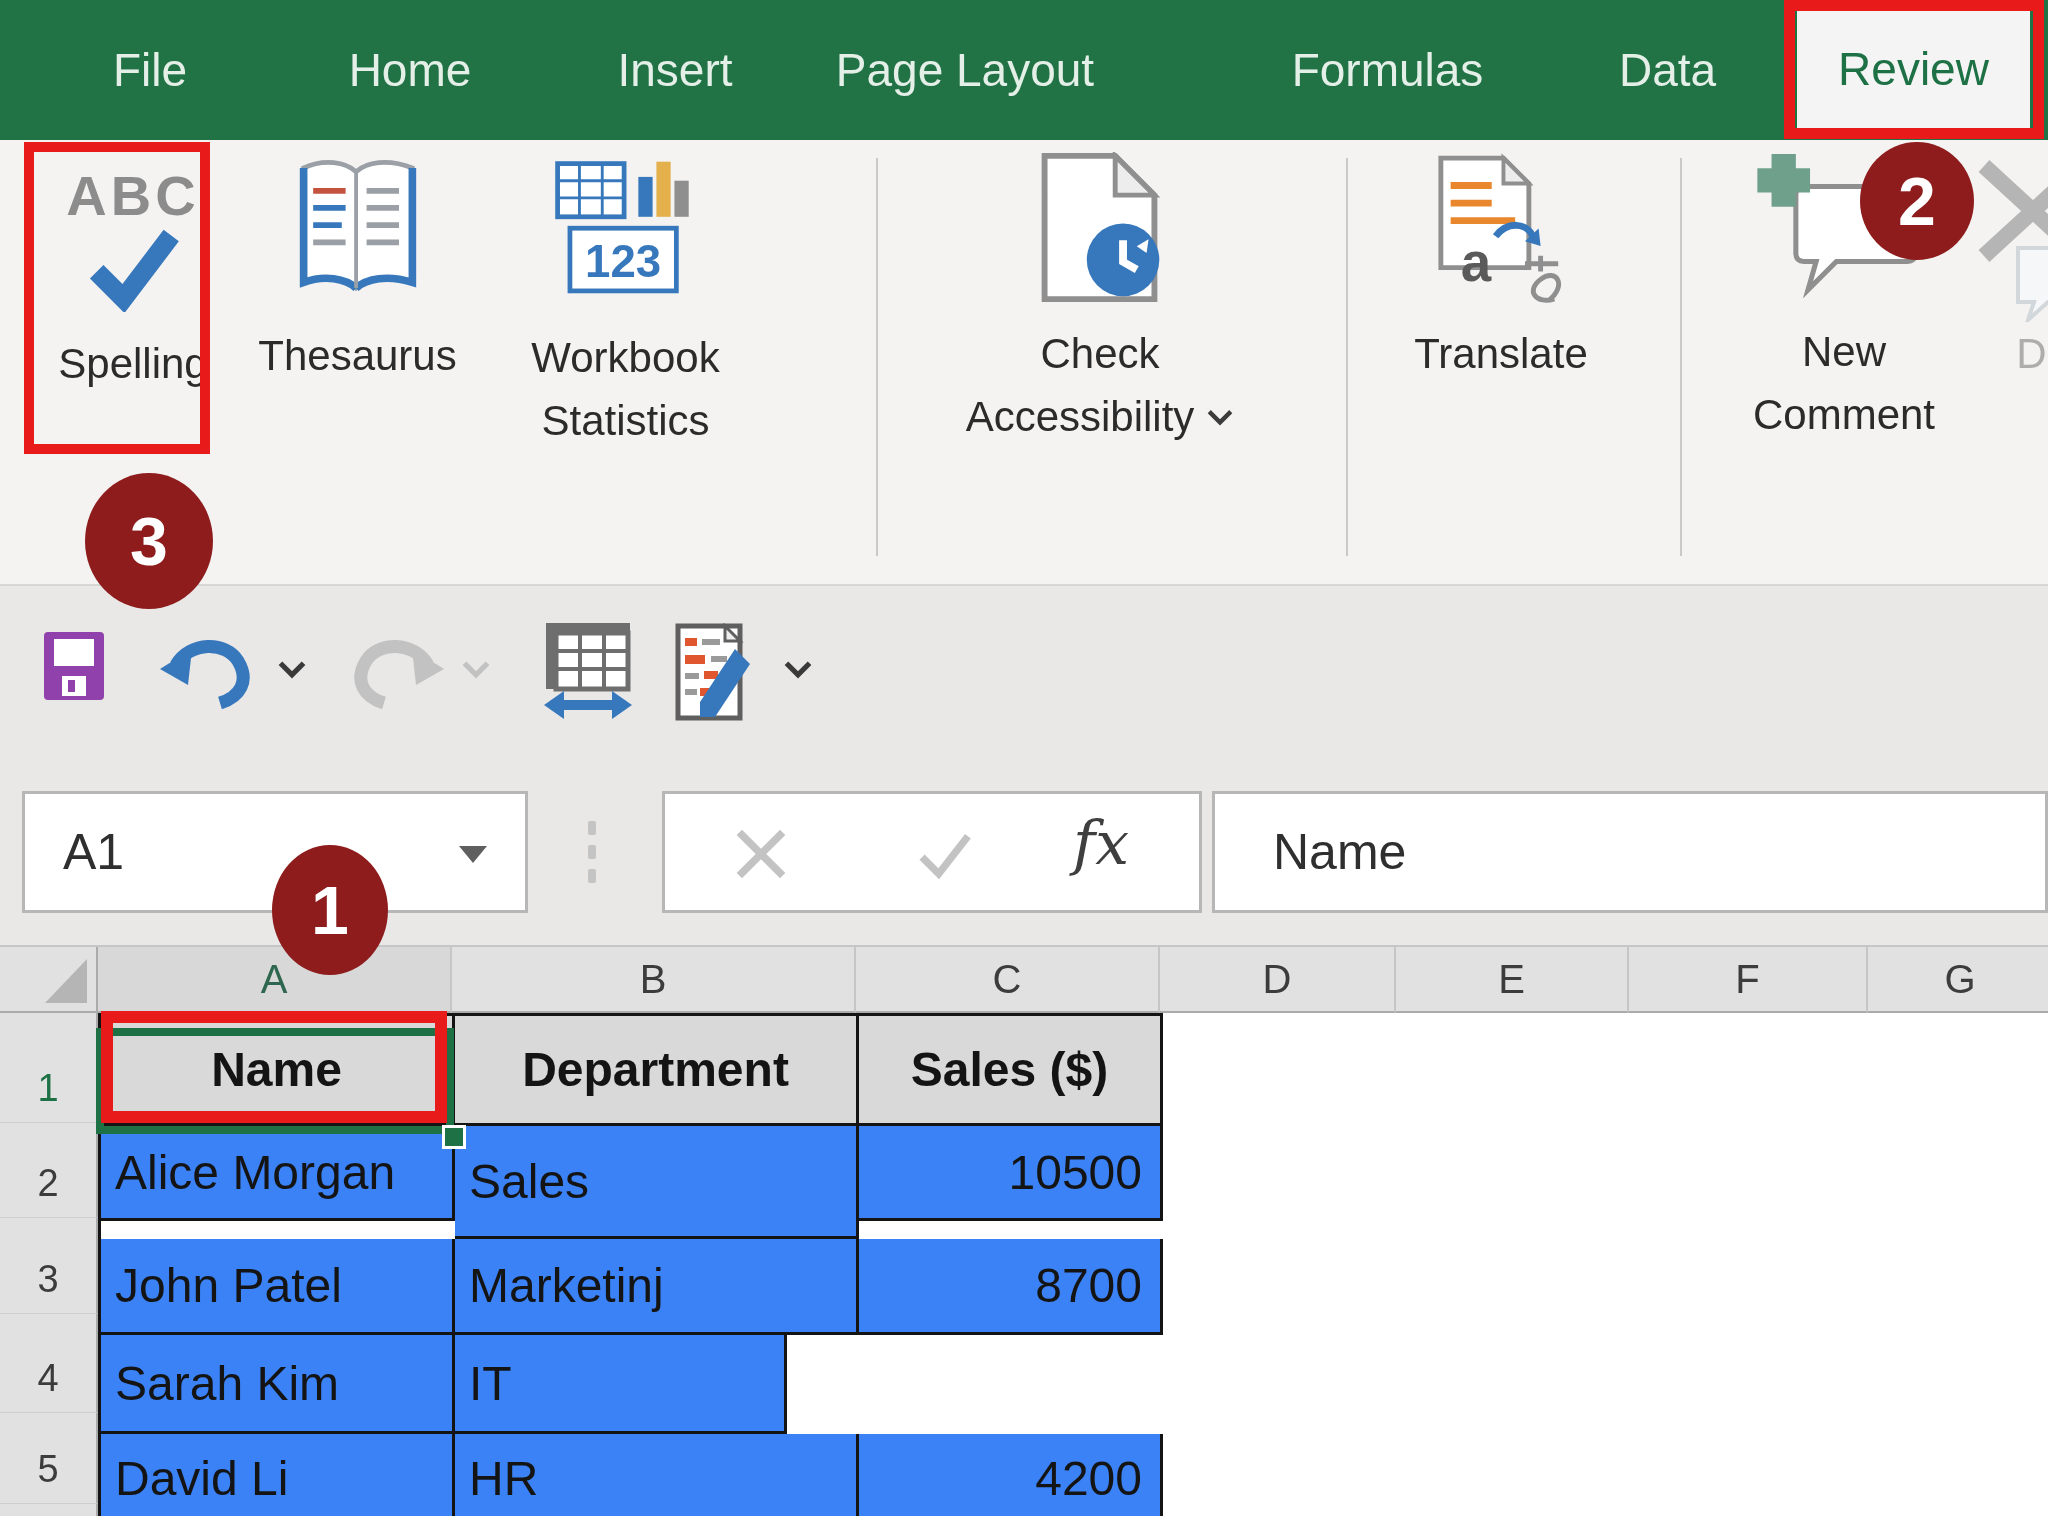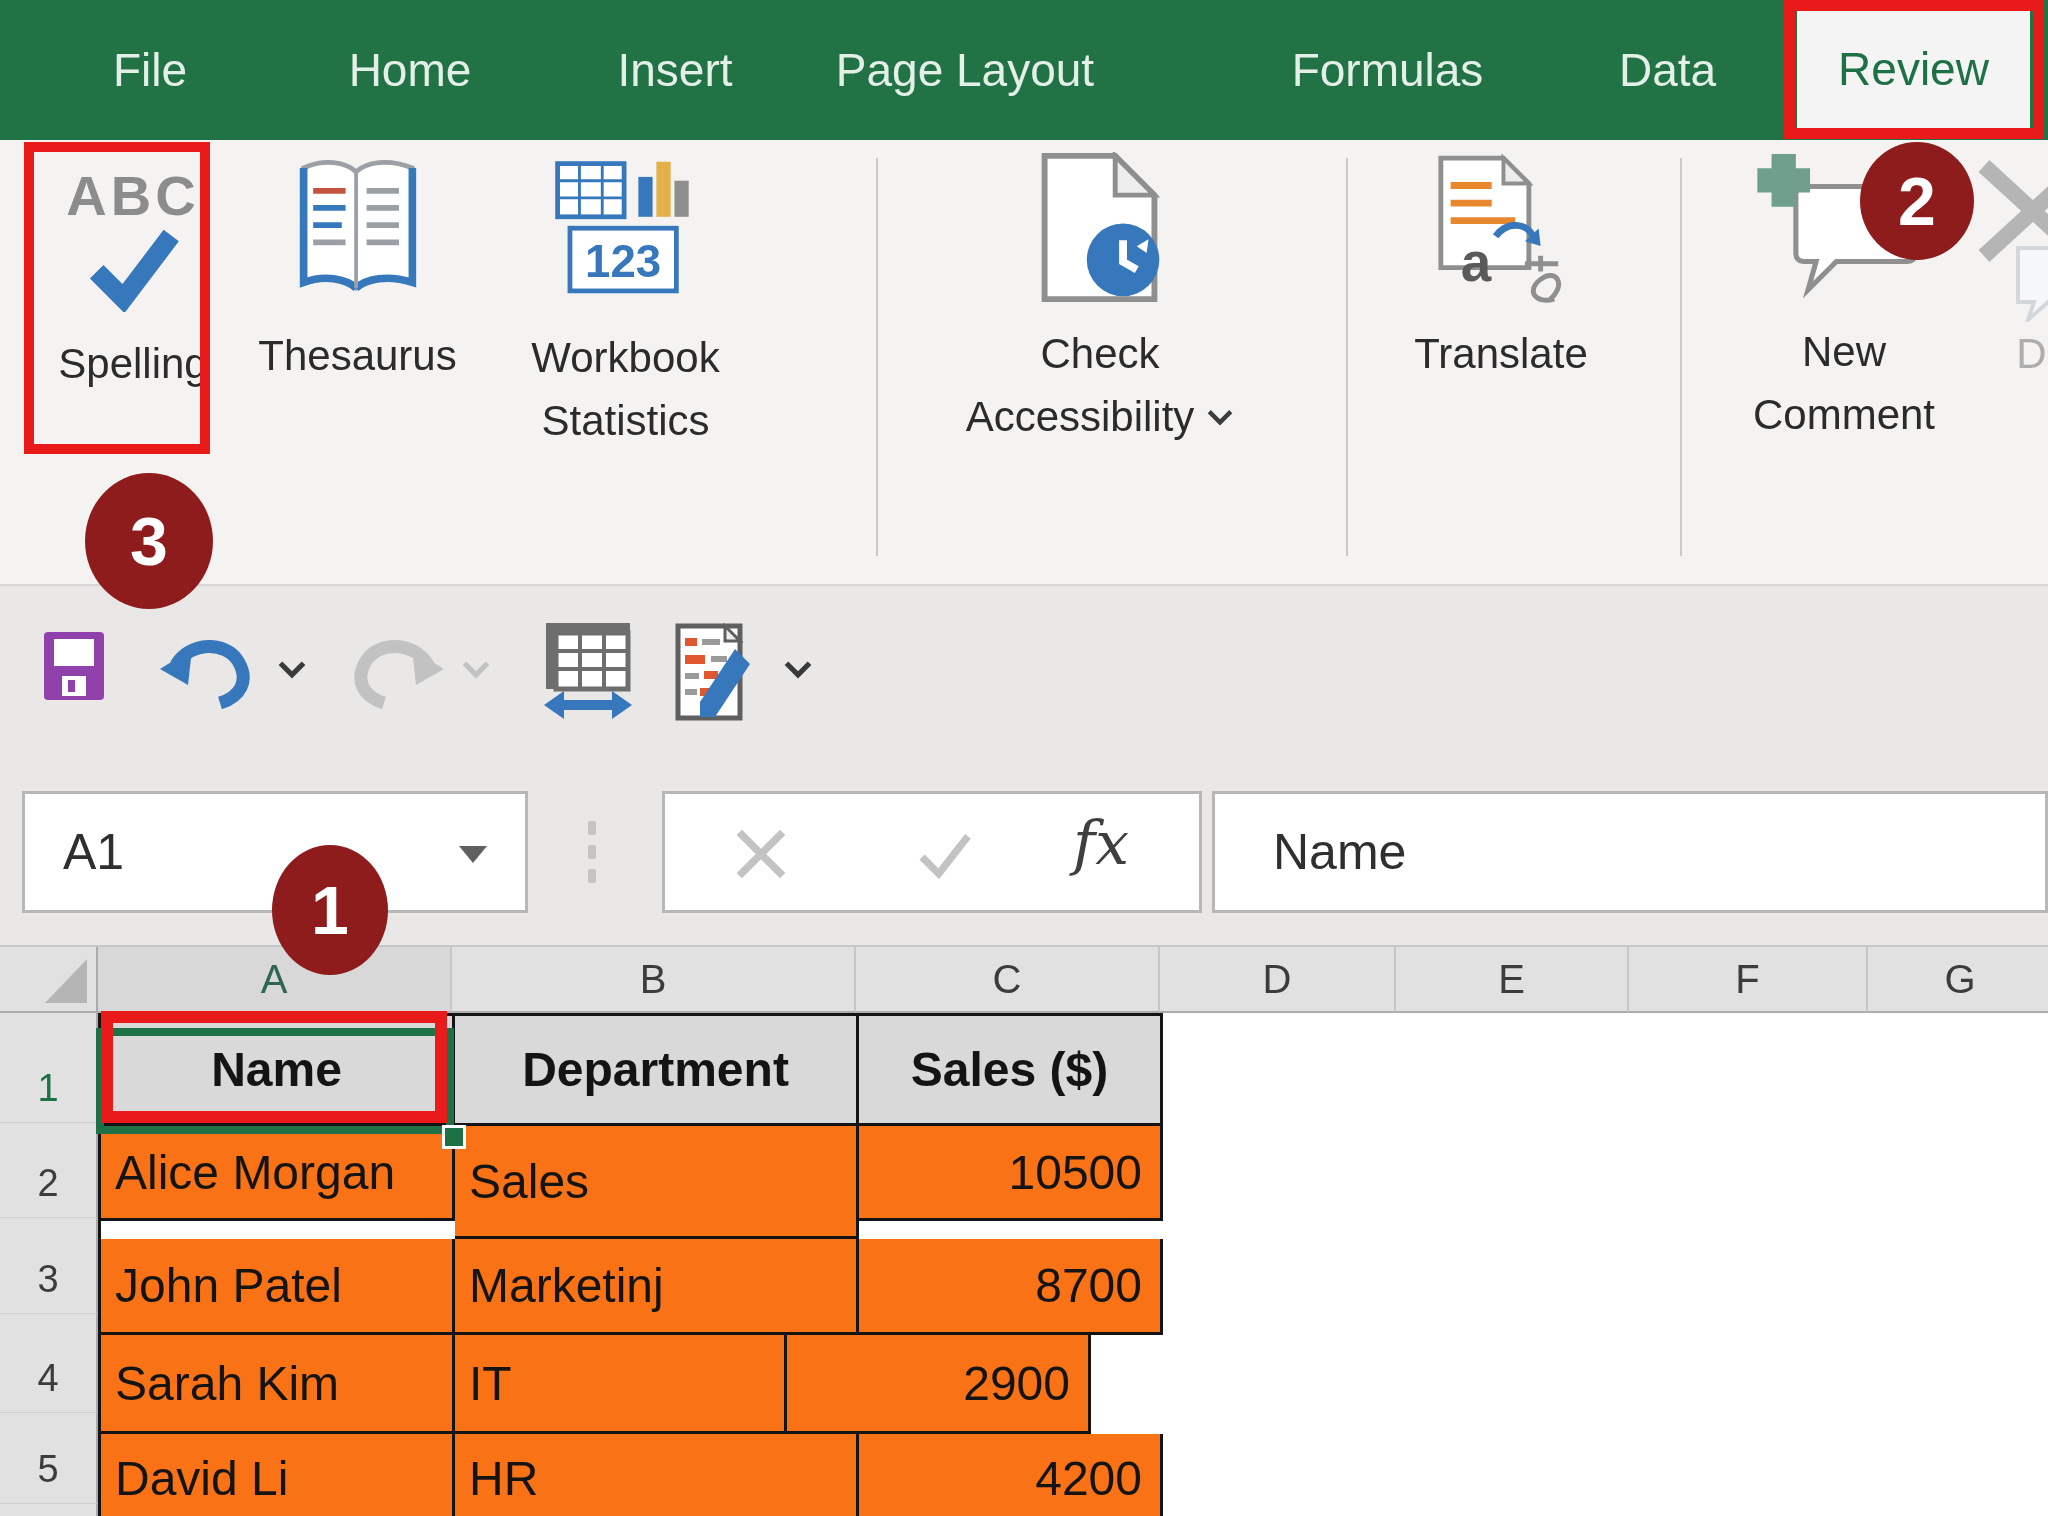--- a/index.html
+++ b/index.html
@@ -74,21 +74,21 @@
         font-size:40px;color:#3c3c3c;}
   .colh.active{background:#D8D8D8;color:#2F6650;}
   .rowh-wrap{position:absolute;left:0;top:66px;width:98px;}
   .rowh{width:98px;background:#E1E1E1;border-right:2px solid #ABABAB;border-bottom:1px solid #CFCFCF;
         box-sizing:border-box;display:flex;align-items:flex-end;justify-content:center;
         font-size:38px;color:#3c3c3c;padding-bottom:12px;}
   .rowh.active{color:#1E7145;}
   .table-wrap{position:absolute;left:98px;top:66px;border-top:3px solid #141414;border-left:3px solid #141414;}
   .trow{display:flex;}
   .tcell{border-right:3px solid #141414;border-bottom:3px solid #141414;box-sizing:border-box;
-         display:flex;align-items:center;font-size:48px;color:#141414;background:#f97316;padding:0 14px;}
+         display:flex;align-items:center;font-size:48px;color:#141414;background:#3b82f6;padding:0 14px;}
   .tcell.hdr{background:#D9D9D9;font-weight:bold;justify-content:center;}
   .tcell.num{justify-content:flex-end;padding-right:18px;}
   .sel-green{position:absolute;left:96px;top:1028px;width:358px;height:106px;border:8px solid #1D7145;
              box-sizing:border-box;z-index:33;}
   .fill-handle{position:absolute;left:442px;top:1125px;width:18px;height:18px;background:#1D7145;
                border:3px solid #fff;z-index:35;}
 </style>
 </head>
 <body>
 
@@ -313,21 +313,20 @@
           <div class="tcell num" style="width: 304px; height: 95px;">10500</div>
         </div>
         <div class="trow">
           <div class="tcell" style="width: 354px; height: 96px;">John Patel</div>
           <div class="tcell" style="width: 404px; height: 96px;">Marketinj</div>
           <div class="tcell num" style="width: 304px; height: 96px;">8700</div>
         </div>
         <div class="trow">
           <div class="tcell" style="width: 354px; height: 99px;">Sarah Kim</div>
           <div class="tcell" style="width: 332px; height: 99px;">IT</div>
-          <div class="tcell num" style="width: 304px; height: 99px;">2900</div>
         </div>
         <div class="trow">
           <div class="tcell" style="width: 354px; height: 91px;">David Li</div>
           <div class="tcell" style="width: 404px; height: 91px;">HR</div>
           <div class="tcell num" style="width: 304px; height: 91px;">4200</div>
         </div>
       </div>
   </div>
 
   <div class="sel-green"></div>

